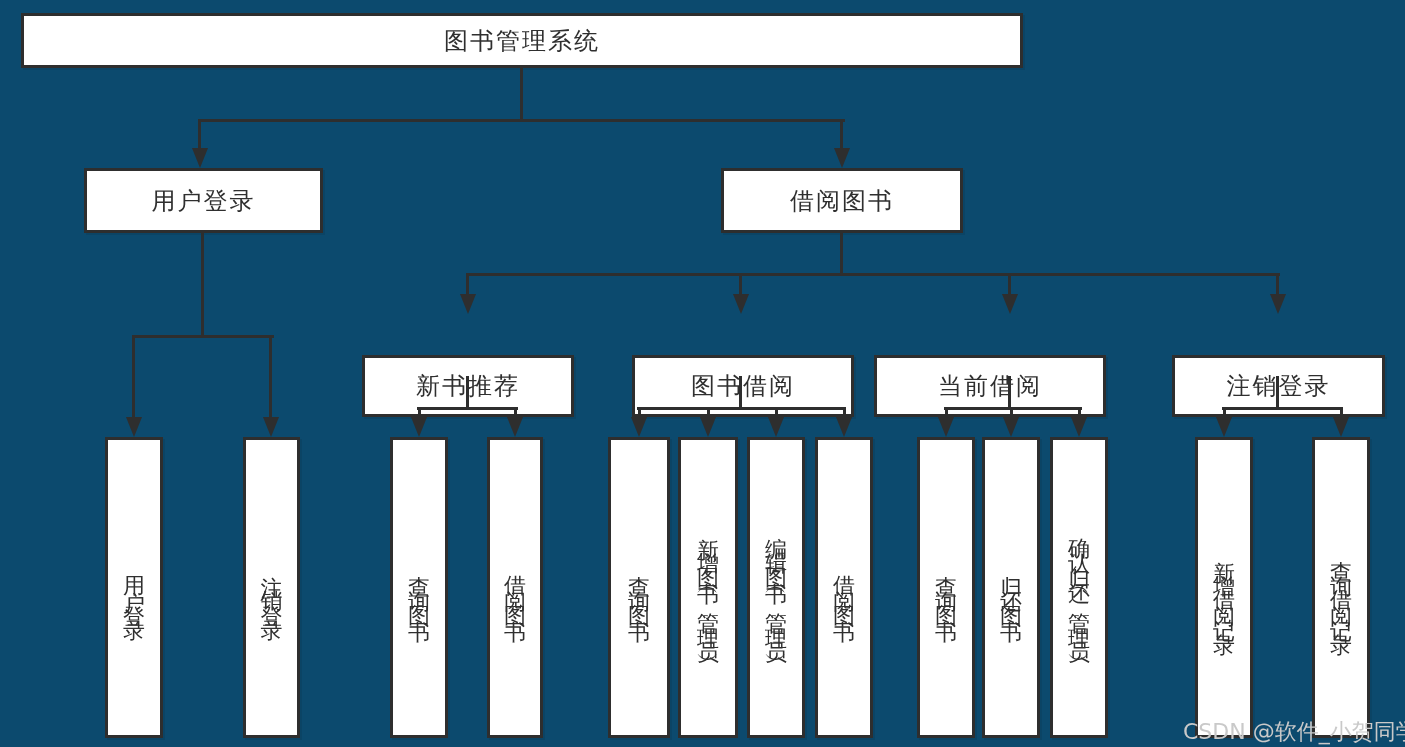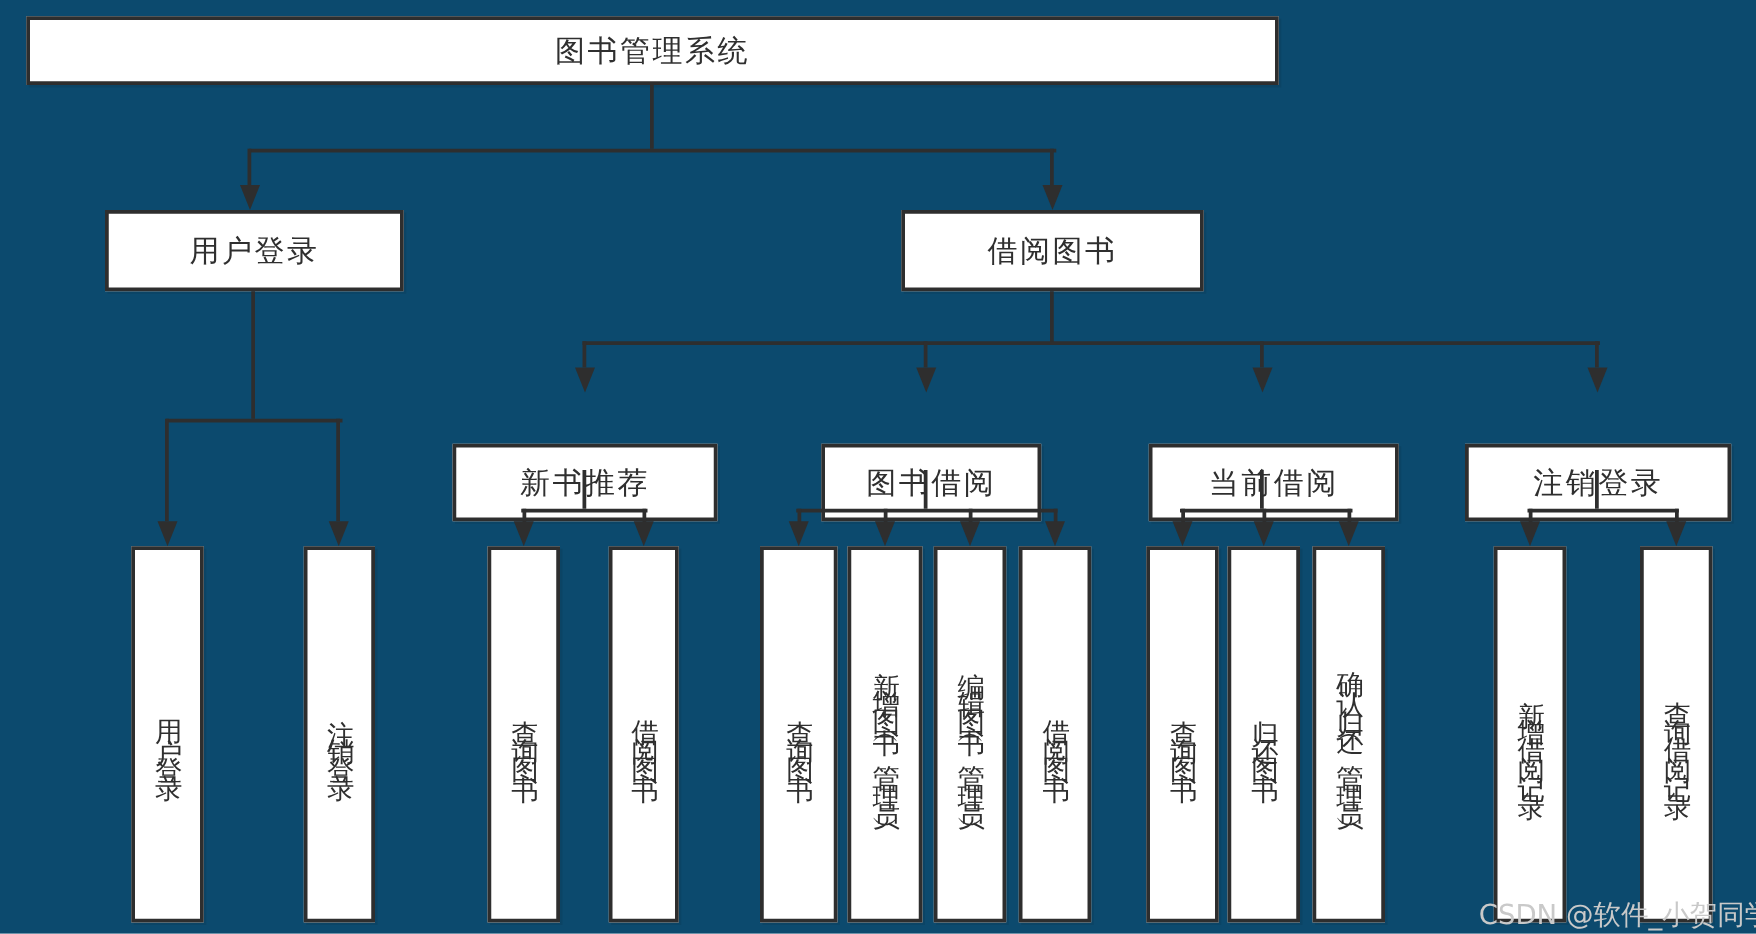--- a/index.html
+++ b/index.html
@@ -95,24 +95,24 @@
   <div class="vl" style="left:739px;top:273px;height:21px"></div>
   <div class="ah" style="left:733px;top:294px"></div>
   <div class="vl" style="left:1008px;top:273px;height:21px"></div>
   <div class="ah" style="left:1002px;top:294px"></div>
   <div class="vl" style="left:1276px;top:273px;height:21px"></div>
   <div class="ah" style="left:1270px;top:294px"></div>
 
   <div class="node n3" style="left:362px;width:212px">
     <span>新书推荐</span>
   </div>
-  <div class="node n3" style="left:657px;width:176px">
+  <div class="node n3" style="left:632px;width:222px">
     <span>图书借阅</span>
   </div>
-  <div class="node n3" style="left:919px;width:200px">
+  <div class="node n3" style="left:874px;width:232px">
     <span>当前借阅</span>
   </div>
   <div class="node n3" style="left:1172px;width:213px">
     <span>注销登录</span>
   </div>
 
   <div class="vl" style="left:466px;top:376px;height:31px"></div>
   <div class="vl" style="left:739px;top:376px;height:31px"></div>
   <div class="vl" style="left:1008px;top:376px;height:31px"></div>
   <div class="vl" style="left:1276px;top:376px;height:31px"></div>

